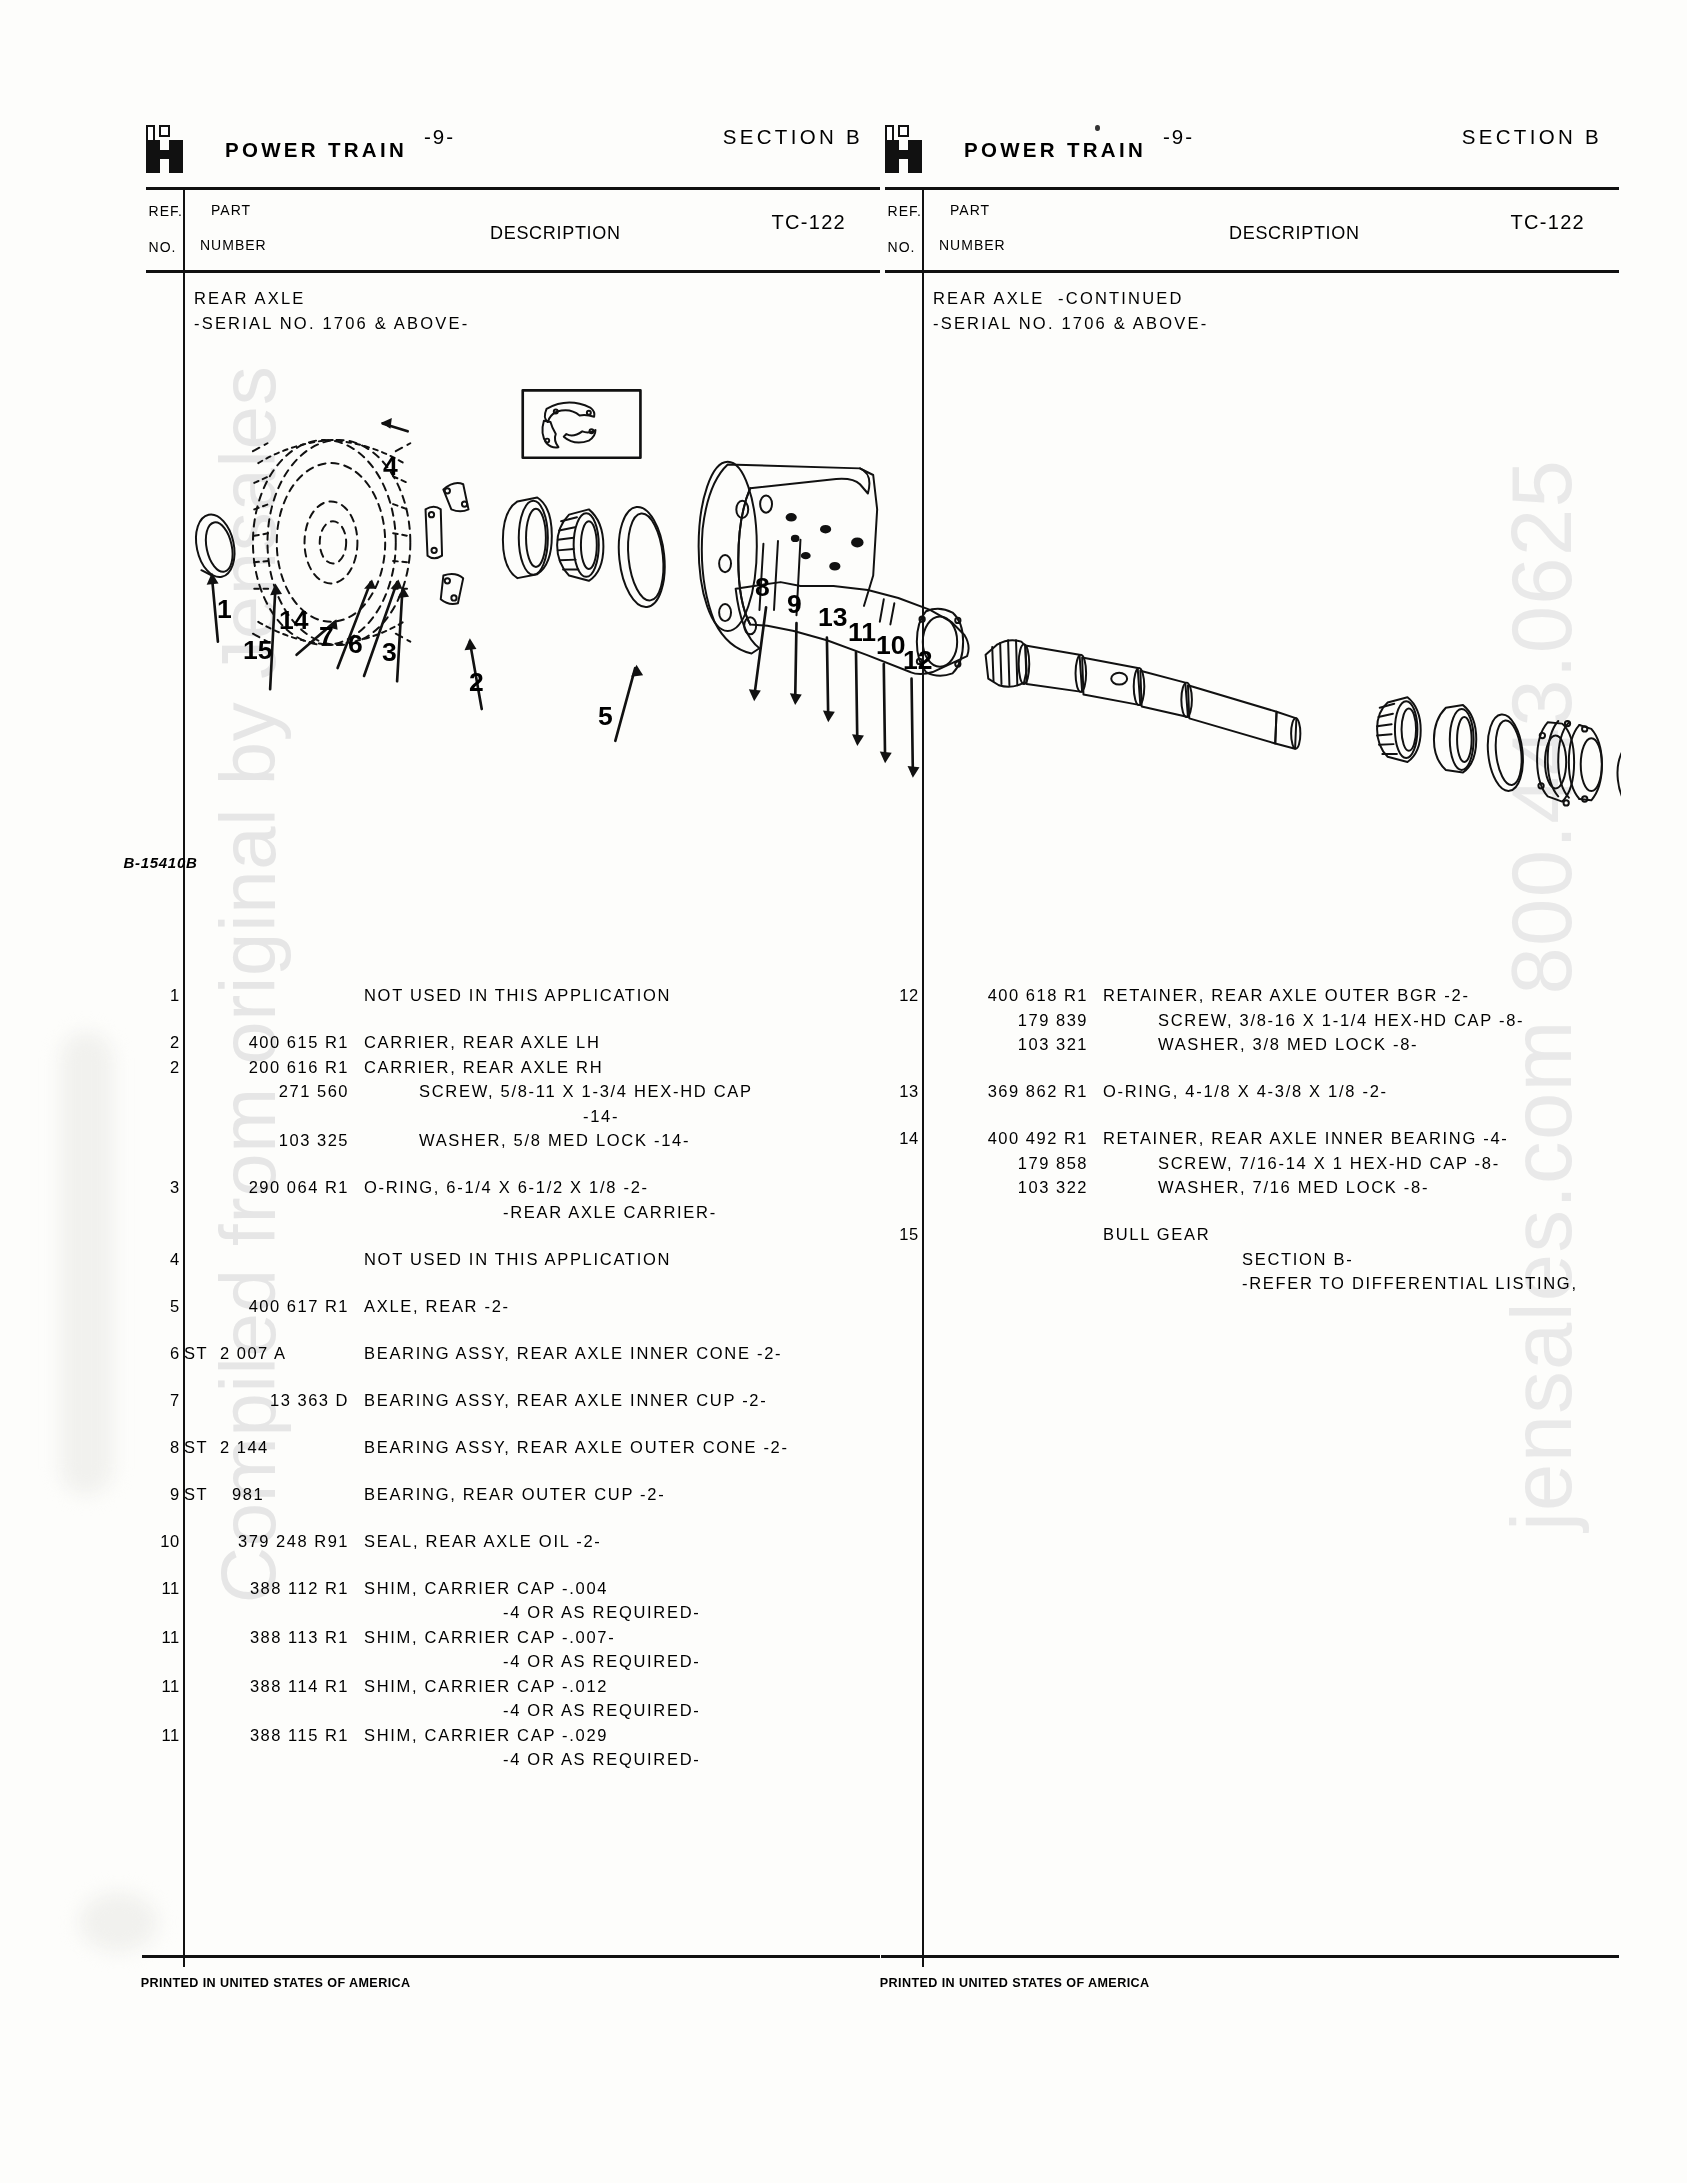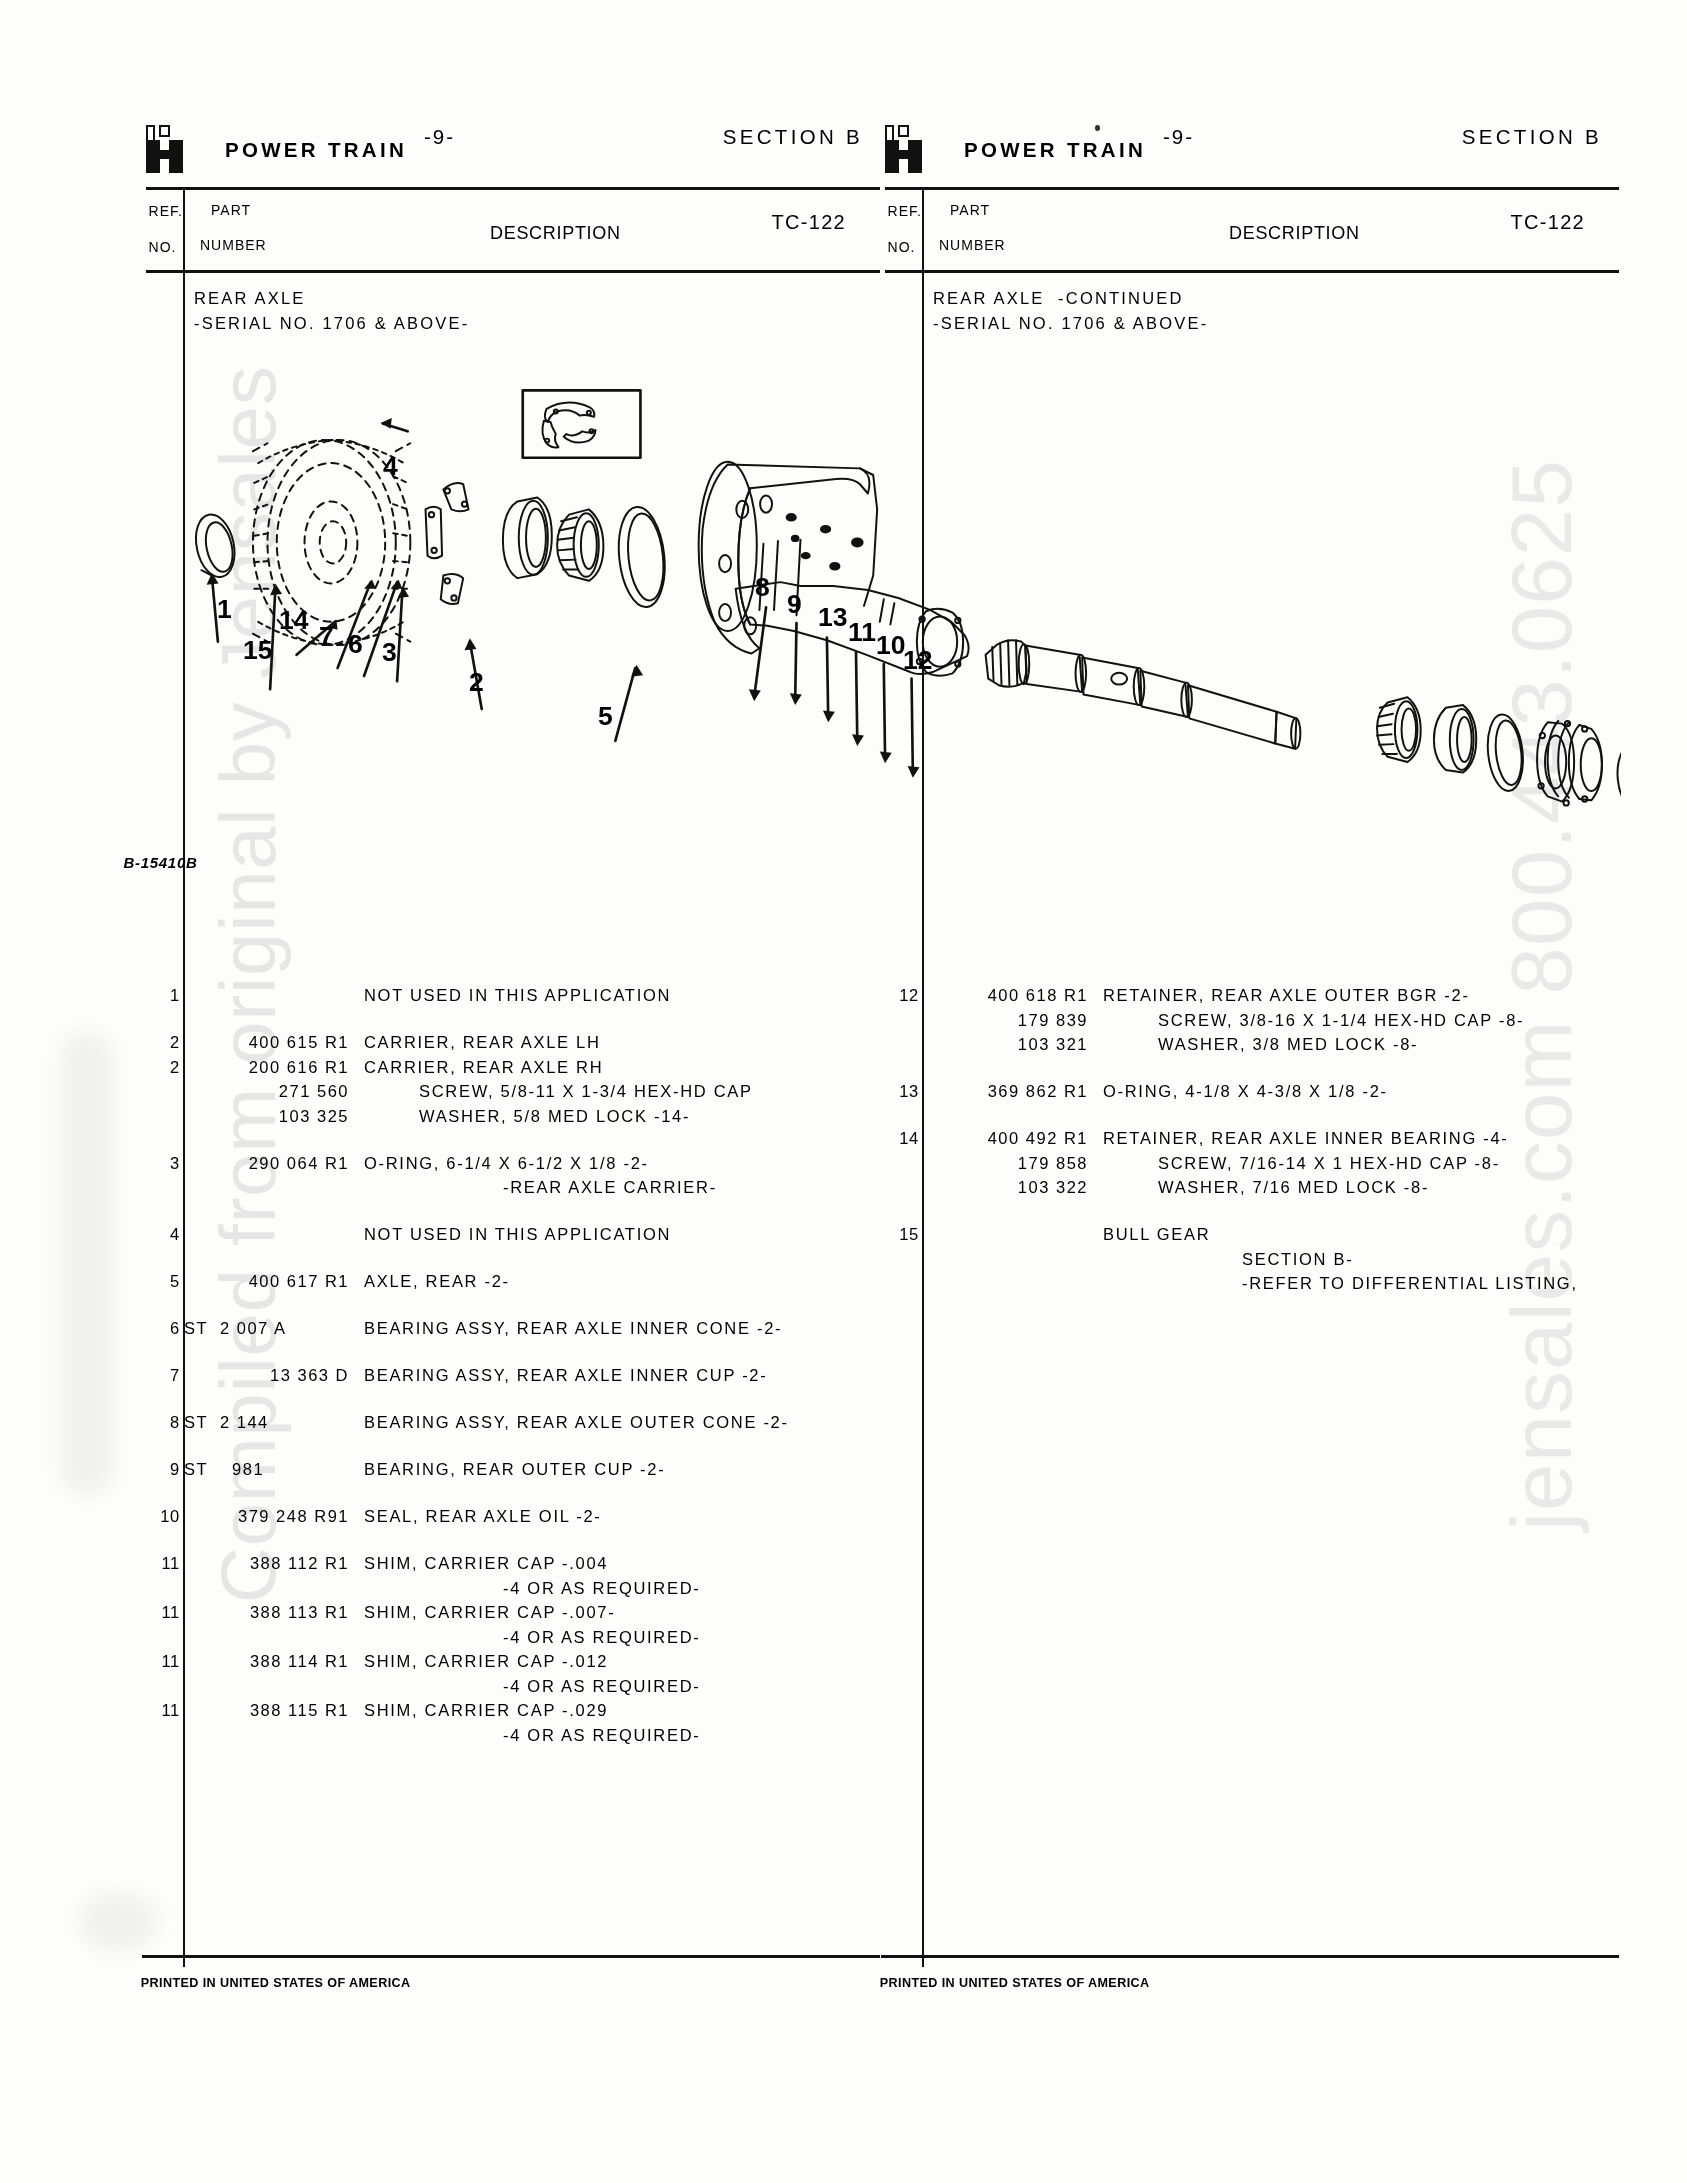--- a/index.html
+++ b/index.html
@@ -201,20 +201,21 @@
     <div class="colrule colrule-body" id="colrule-body-left" style="height:1694px;"></div>
 
     <div class="fignum">B-15410B</div>
 
     <div class="parts" id="parts-left">
         <div class="pline"><span class="ref">1</span><span class="pn"></span><span class="desc">NOT USED IN THIS APPLICATION</span></div>
         <div class="gap"></div>
         <div class="pline"><span class="ref">2</span><span class="pn">400 615 R1</span><span class="desc">CARRIER, REAR AXLE LH</span></div>
         <div class="pline"><span class="ref">2</span><span class="pn">200 616 R1</span><span class="desc">CARRIER, REAR AXLE RH</span></div>
         <div class="pline"><span class="ref"></span><span class="pn">271 560</span><span class="desc ind1">SCREW, 5/8-11 X 1-3/4 HEX-HD CAP</span></div>
+        <div class="pline"><span class="ref"></span><span class="pn"></span><span class="desc ind3">-14-</span></div>
         <div class="pline"><span class="ref"></span><span class="pn">103 325</span><span class="desc ind1">WASHER, 5/8 MED LOCK -14-</span></div>
         <div class="gap"></div>
         <div class="pline"><span class="ref">3</span><span class="pn">290 064 R1</span><span class="desc">O-RING, 6-1/4 X 6-1/2 X 1/8 -2-</span></div>
         <div class="pline"><span class="ref"></span><span class="pn"></span><span class="desc ind2">-REAR AXLE CARRIER-</span></div>
         <div class="gap"></div>
         <div class="pline"><span class="ref">4</span><span class="pn"></span><span class="desc">NOT USED IN THIS APPLICATION</span></div>
         <div class="gap"></div>
         <div class="pline"><span class="ref">5</span><span class="pn">400 617 R1</span><span class="desc">AXLE, REAR -2-</span></div>
         <div class="gap"></div>
         <div class="pline"><span class="ref">6</span><span class="pn st">ST  2 007 A</span><span class="desc">BEARING ASSY, REAR AXLE INNER CONE -2-</span></div>

